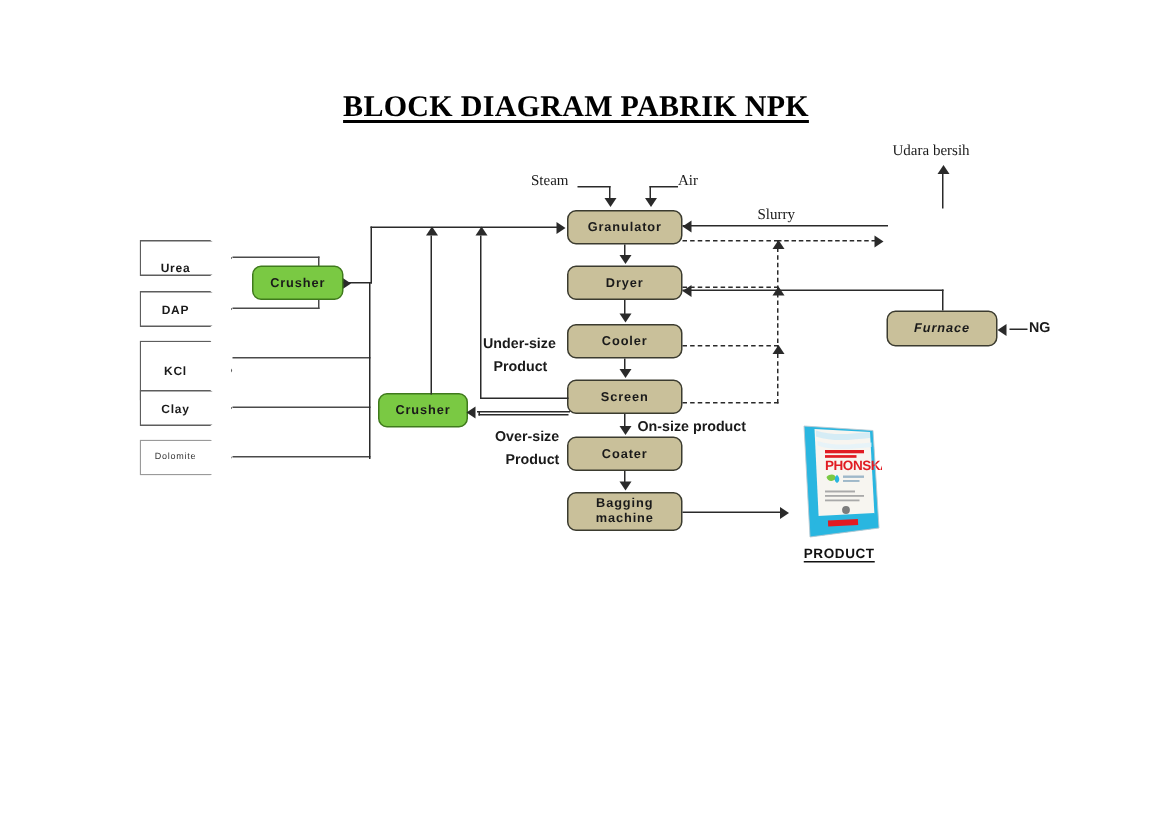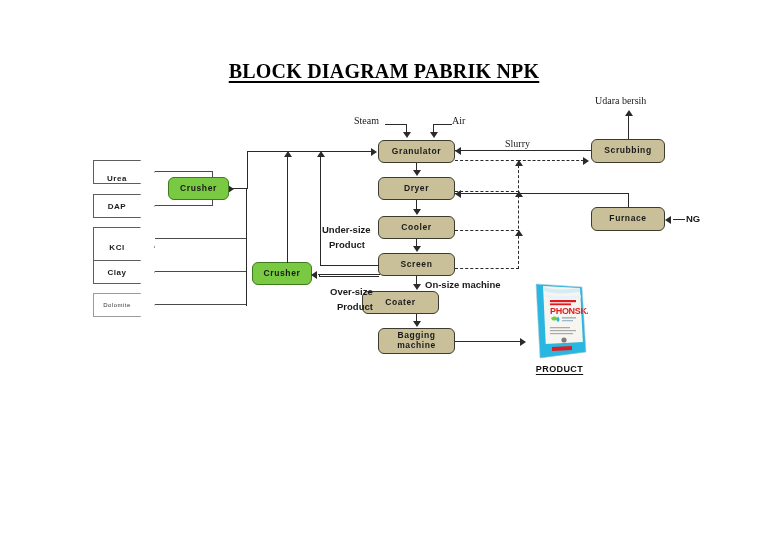--- a/index.html
+++ b/index.html
@@ -225,21 +225,21 @@
   </div>
 
   <div class="pbox" style="left:378px; top:216px; width:77px; height:23px;">
     <span>Cooler</span>
   </div>
 
   <div class="pbox" style="left:378px; top:253px; width:77px; height:23px;">
     <span>Screen</span>
   </div>
 
-  <div class="pbox" style="left:362px; top:291px; width:77px; height:23px;justify-content:center;">
+  <div class="pbox" style="left:378px; top:291px; width:77px; height:23px;justify-content:center;">
     <span>Coater</span>
   </div>
 
   <div class="pbox" style="left:378px; top:328px; width:77px; height:26px; flex-direction:column;">
     <span>Bagging</span>
     <span>machine</span>
   </div>
 
   <div class="vline" style="left:416px; top:163px; height:8px;"></div>
   <div class="arr arr-d" style="left:412.5px; top:170px;"></div>
@@ -274,52 +274,49 @@
   <div class="arr arr-u" style="left:316.5px; top:151px;"></div>
 
   <div class="lbl-sans" style="left:330px; top:285px;">Over-size</div>
   <div class="lbl-sans" style="left:337px; top:300px;">Product</div>
   <div class="hline" style="left:319px; top:276px; width:60px;"></div>
   <div class="vline" style="left:319px; top:274px; height:3px;"></div>
   <div class="hline" style="left:319px; top:274px; width:0px;"></div>
   <div class="hline" style="left:318px; top:274px; width:62px;"></div>
   <div class="arr arr-l" style="left:311px; top:270.5px;"></div>
 
-  <div class="lbl-sans" style="left:425px; top:278px;">On-size machine</div>
+  <div class="lbl-sans" style="left:425px; top:278px;">On-size product</div>
 
   <div class="hline" style="left:455px; top:341px; width:68px;"></div>
   <div class="arr arr-r" style="left:520px; top:337.5px;"></div>
 
   <div class="lbl" style="left:505px; top:138px;">Slurry</div>
   <div class="hline" style="left:455px; top:150px; width:137px;"></div>
   <div class="arr arr-l" style="left:455px; top:146.5px;"></div>
 
-  <div class="pbox" style="left:591px; top:139px; width:74px; height:24px;">
-    <span>Scrubbing</span>
-  </div>
 
   <div class="lbl" style="left:595px; top:95px;">Udara bersih</div>
   <div class="vline" style="left:628px; top:116px; height:23px;"></div>
   <div class="arr arr-u" style="left:624.5px; top:110px;"></div>
 
   <div class="hdash" style="left:455px; top:160px; width:64px;"></div>
   <div class="hdash" style="left:455px; top:191px; width:64px;"></div>
   <div class="hdash" style="left:455px; top:230px; width:64px;"></div>
   <div class="hdash" style="left:455px; top:268px; width:64px;"></div>
 
   <div class="vdash" style="left:518px; top:160px; height:109px;"></div>
 
   <div class="hdash" style="left:518px; top:160px; width:66px;"></div>
   <div class="arr arr-r" style="left:583px; top:156.5px;"></div>
 
   <div class="arr arr-u" style="left:514.5px; top:160px;"></div>
   <div class="arr arr-u" style="left:514.5px; top:191px;"></div>
   <div class="arr arr-u" style="left:514.5px; top:230px;"></div>
 
-  <div class="pbox" style="left:591px; top:207px; width:74px; height:24px;">
+  <div class="pbox" style="left:591px; top:207px; width:74px; height:24px;font-style:italic;">
     <span>Furnace</span>
   </div>
 
   <div class="lbl-sans" style="left:686px; top:212px;">NG</div>
   <div class="hline" style="left:673px; top:219px; width:12px;"></div>
   <div class="arr arr-l" style="left:665px; top:215.5px;"></div>
 
   <div class="vline" style="left:628px; top:193px; height:14px;"></div>
   <div class="hline" style="left:455px; top:193px; width:174px;"></div>
   <div class="arr arr-l" style="left:455px; top:189.5px;"></div>

